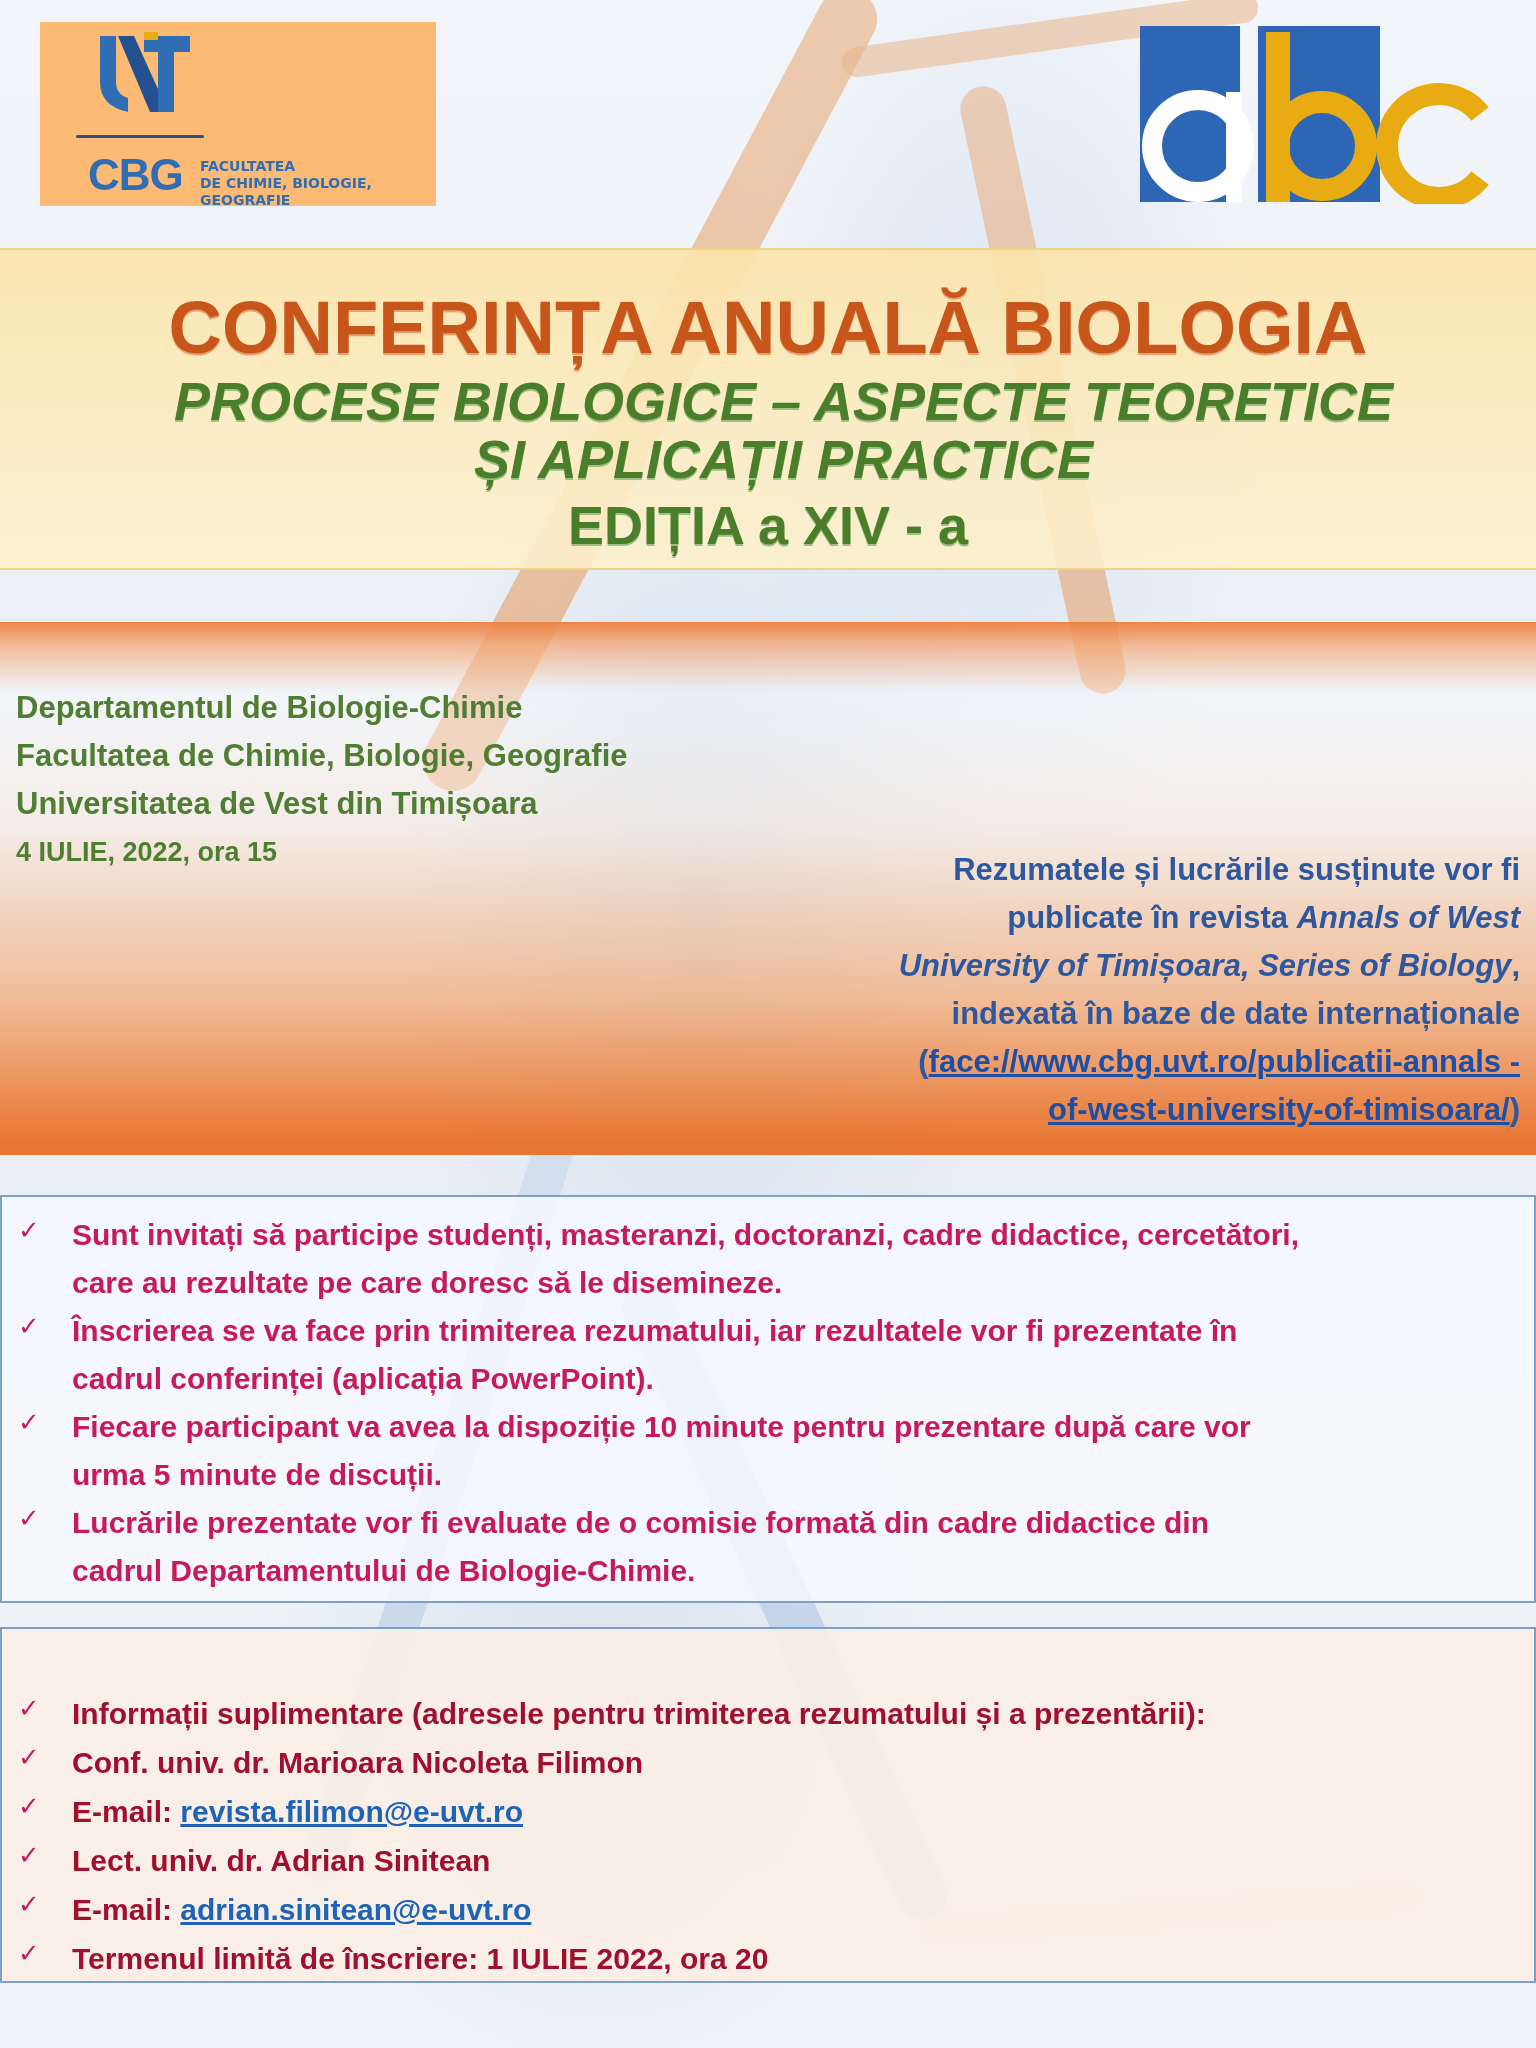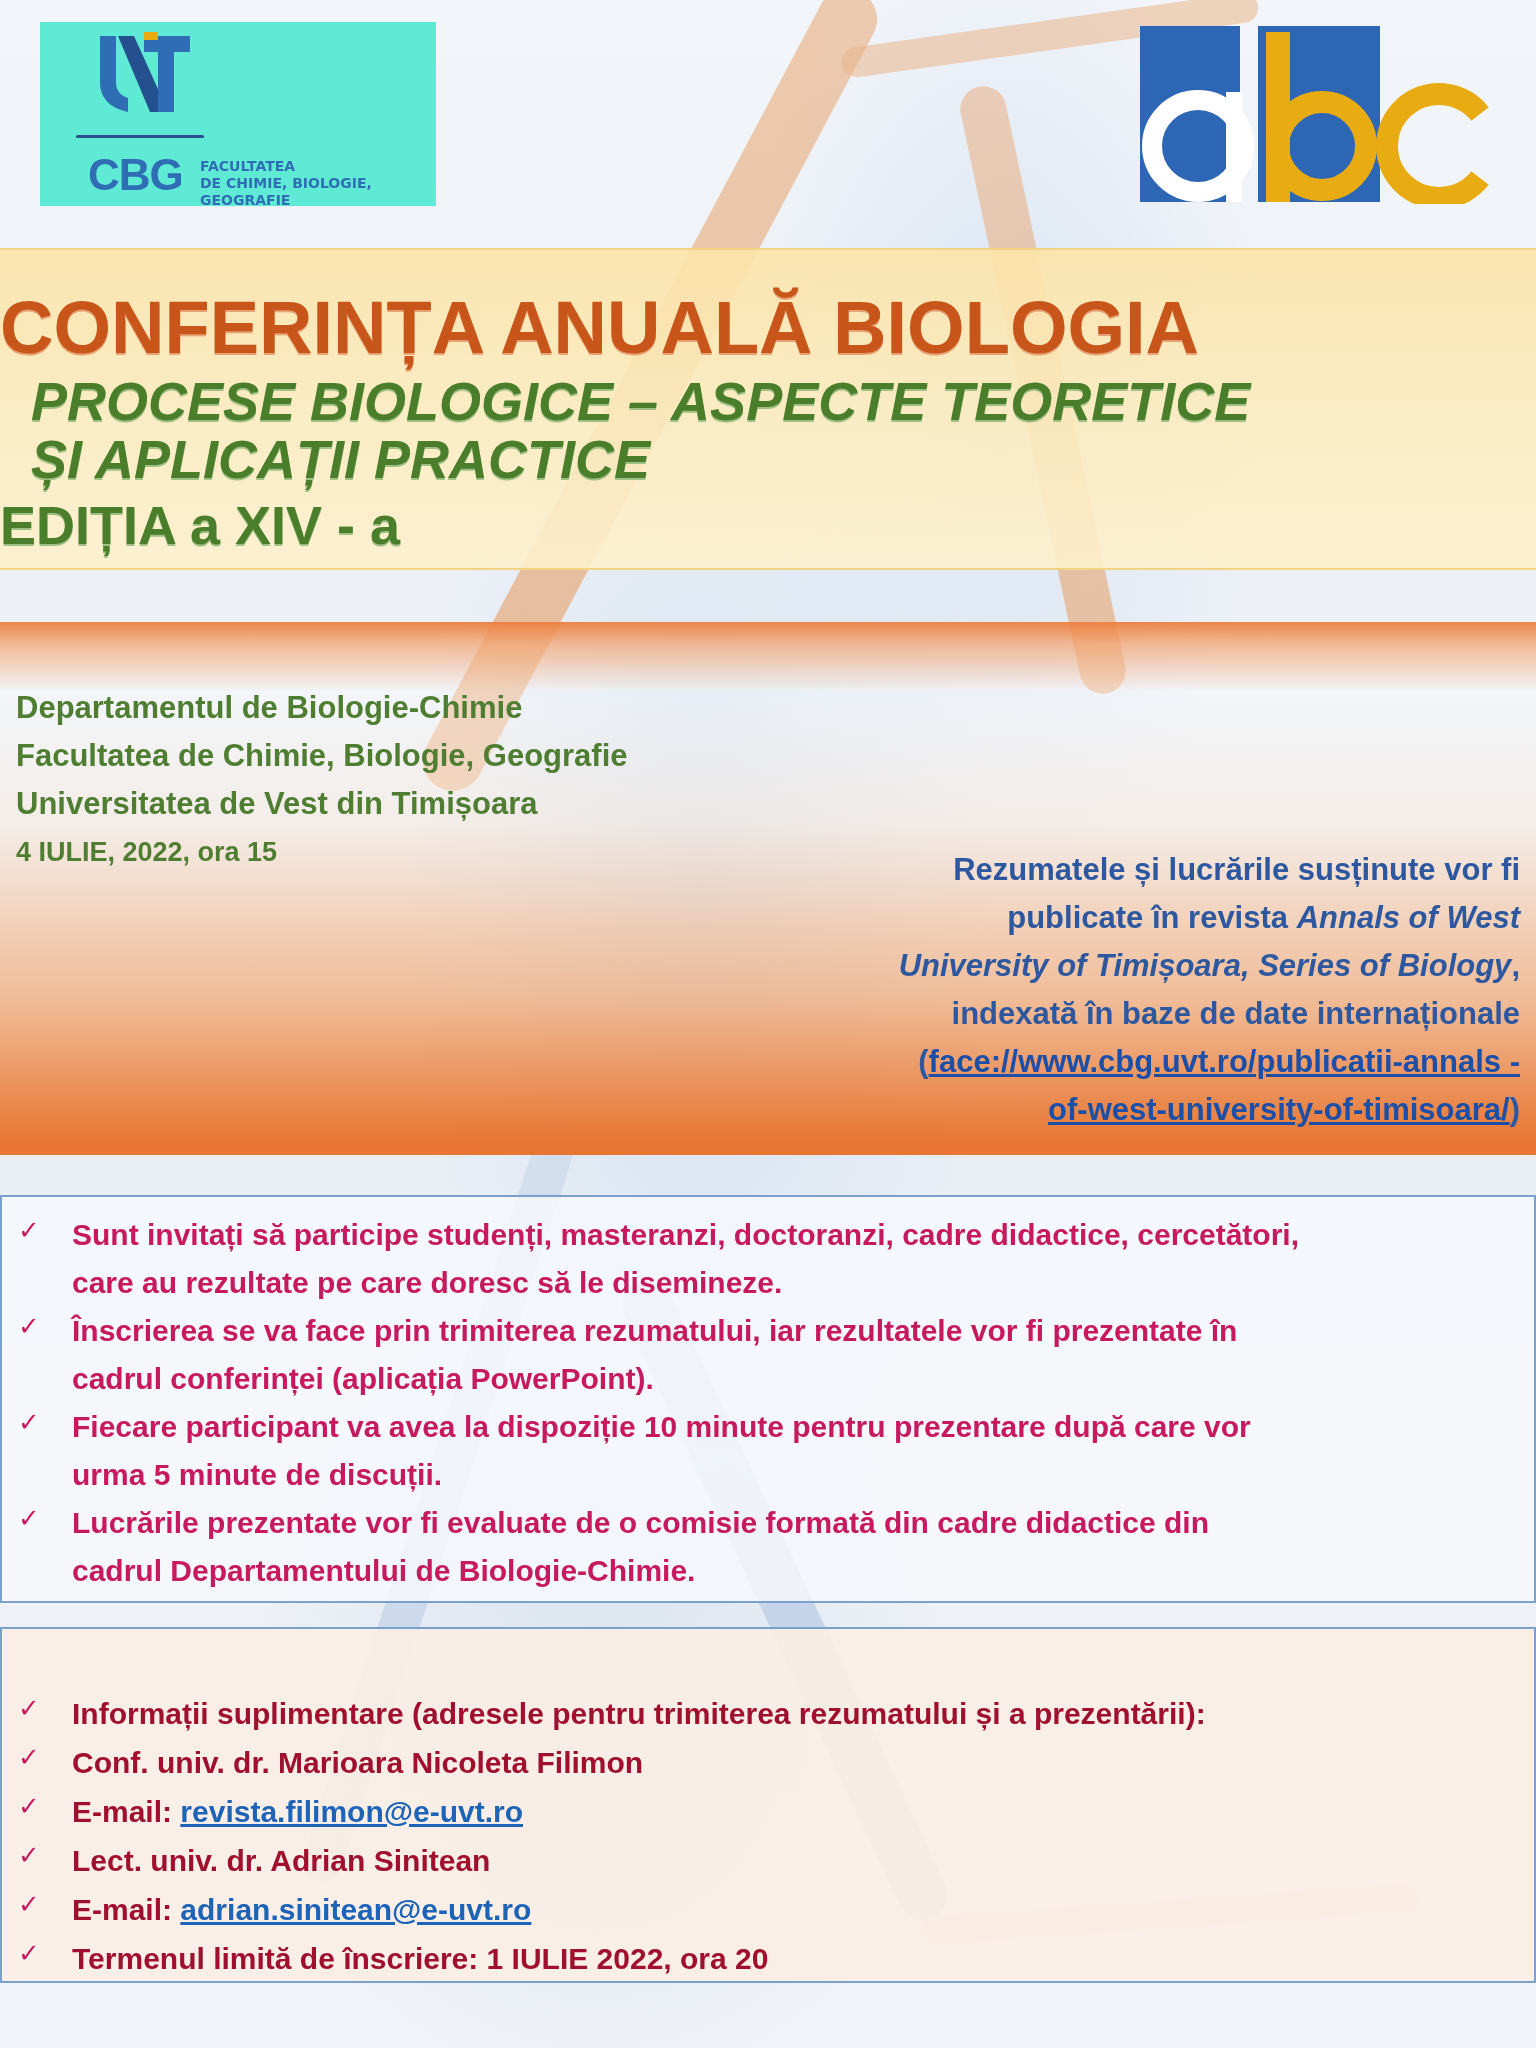--- a/index.html
+++ b/index.html
@@ -24,21 +24,21 @@
   .s1 { left: 620px; top: -60px; width: 60px; height: 900px; background: linear-gradient(180deg,#e8a874,#e59352); transform: rotate(28deg); }
   .s2 { left: 1020px; top: 80px; width: 46px; height: 620px; background: linear-gradient(180deg,#e9b084,#e69a5c); transform: rotate(-12deg); }
   .s3 { left: 760px; top: 1250px; width: 50px; height: 700px; background: linear-gradient(180deg,#b7cbe6,#9fb9dd); transform: rotate(-25deg); }
   .s4 { left: 420px; top: 1100px; width: 40px; height: 800px; background: linear-gradient(180deg,#c7d6ea,#aec4e2); transform: rotate(18deg); }
   .s5 { left: 920px; top: 1900px; width: 500px; height: 28px; background: #edc39c; transform: rotate(-4deg); }
   .s6 { left: 840px; top: 20px; width: 420px; height: 30px; background: #eab58a; transform: rotate(-8deg); opacity:0.45; }
 
   
   .logo-uvt {
     position: absolute; left: 40px; top: 22px; width: 396px; height: 184px;
-    background: #5eead4;
+    background: #fdba74;
   }
   .uvt-mark { position: absolute; left: 60px; top: 10px; width: 90px; height: 80px; }
   .uvt-line { position: absolute; left: 36px; top: 113px; width: 128px; height: 3px; background: #2a4f8a; border-radius: 2px; }
   .cbg-text {
     position: absolute; left: 48px; top: 128px;
     font-family: "Liberation Sans", sans-serif; font-weight: 700;
     font-size: 44px; color: #2f6db5; letter-spacing: -1px;
   }
   .cbg-fac {
     position: absolute; left: 160px; top: 136px; width: 230px;
@@ -47,21 +47,21 @@
   }
   .logo-dbc {
     position: absolute; left: 1140px; top: 22px; width: 365px; height: 182px;
   }
 
   
   .title-band {
     position: absolute; left: 0; top: 248px; width: 1536px; height: 322px;
     background: linear-gradient(180deg, rgba(252,228,170,0.92) 0%, rgba(252,236,190,0.88) 55%, rgba(253,240,205,0.9) 100%);
     border-top: 2px solid #f0d484; border-bottom: 2px solid #f0d484;
-    text-align: left;
+    text-align: center;
   }
   .title-main {
     position: absolute; left: 0; right: 0; top: 38px;
     font-family: "Liberation Sans", sans-serif; font-weight: 900;
     font-size: 74px; line-height: 80px; color: #c8561a;
     letter-spacing: 0px; transform: scaleY(1.0);
     text-shadow: 0 2px 0 #e6a274;
     font-stretch: condensed;
   }
   .title-sub {

